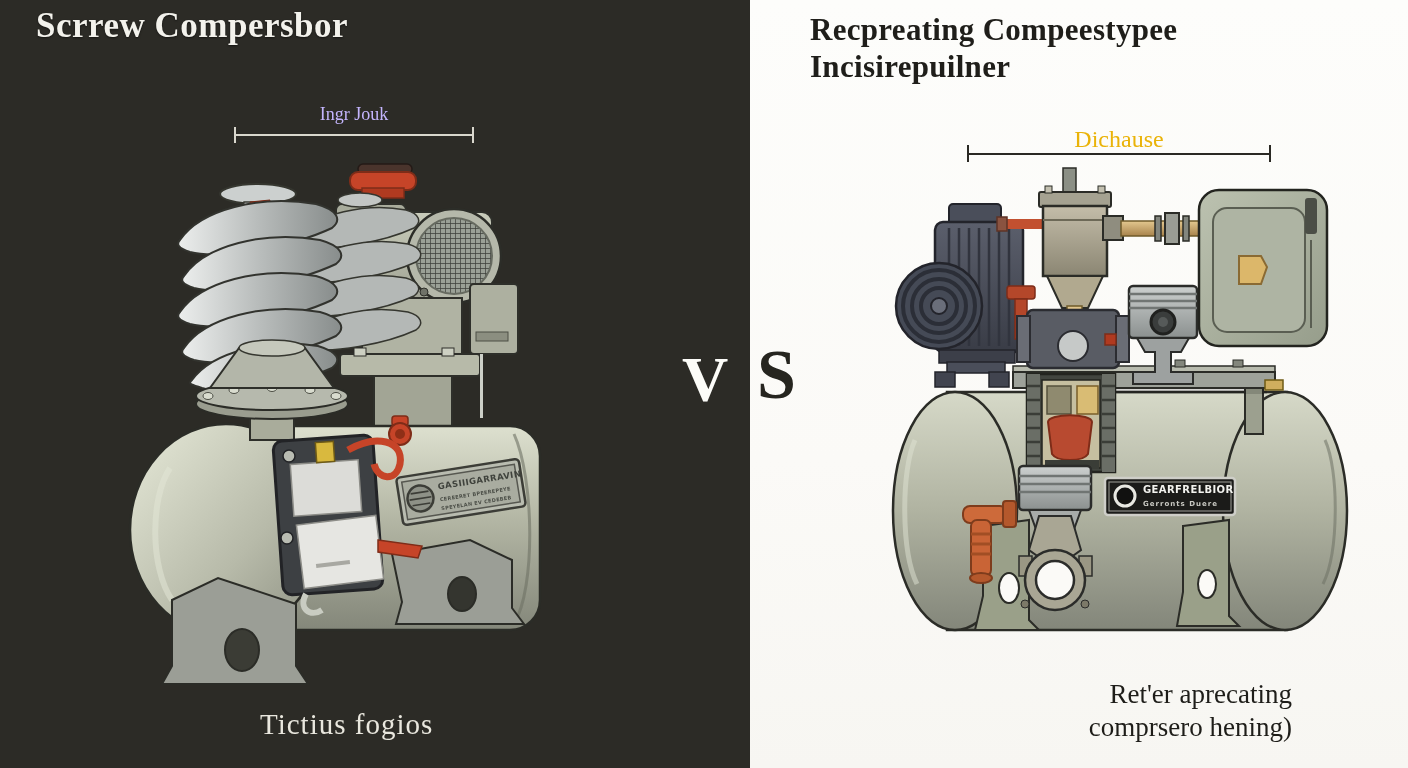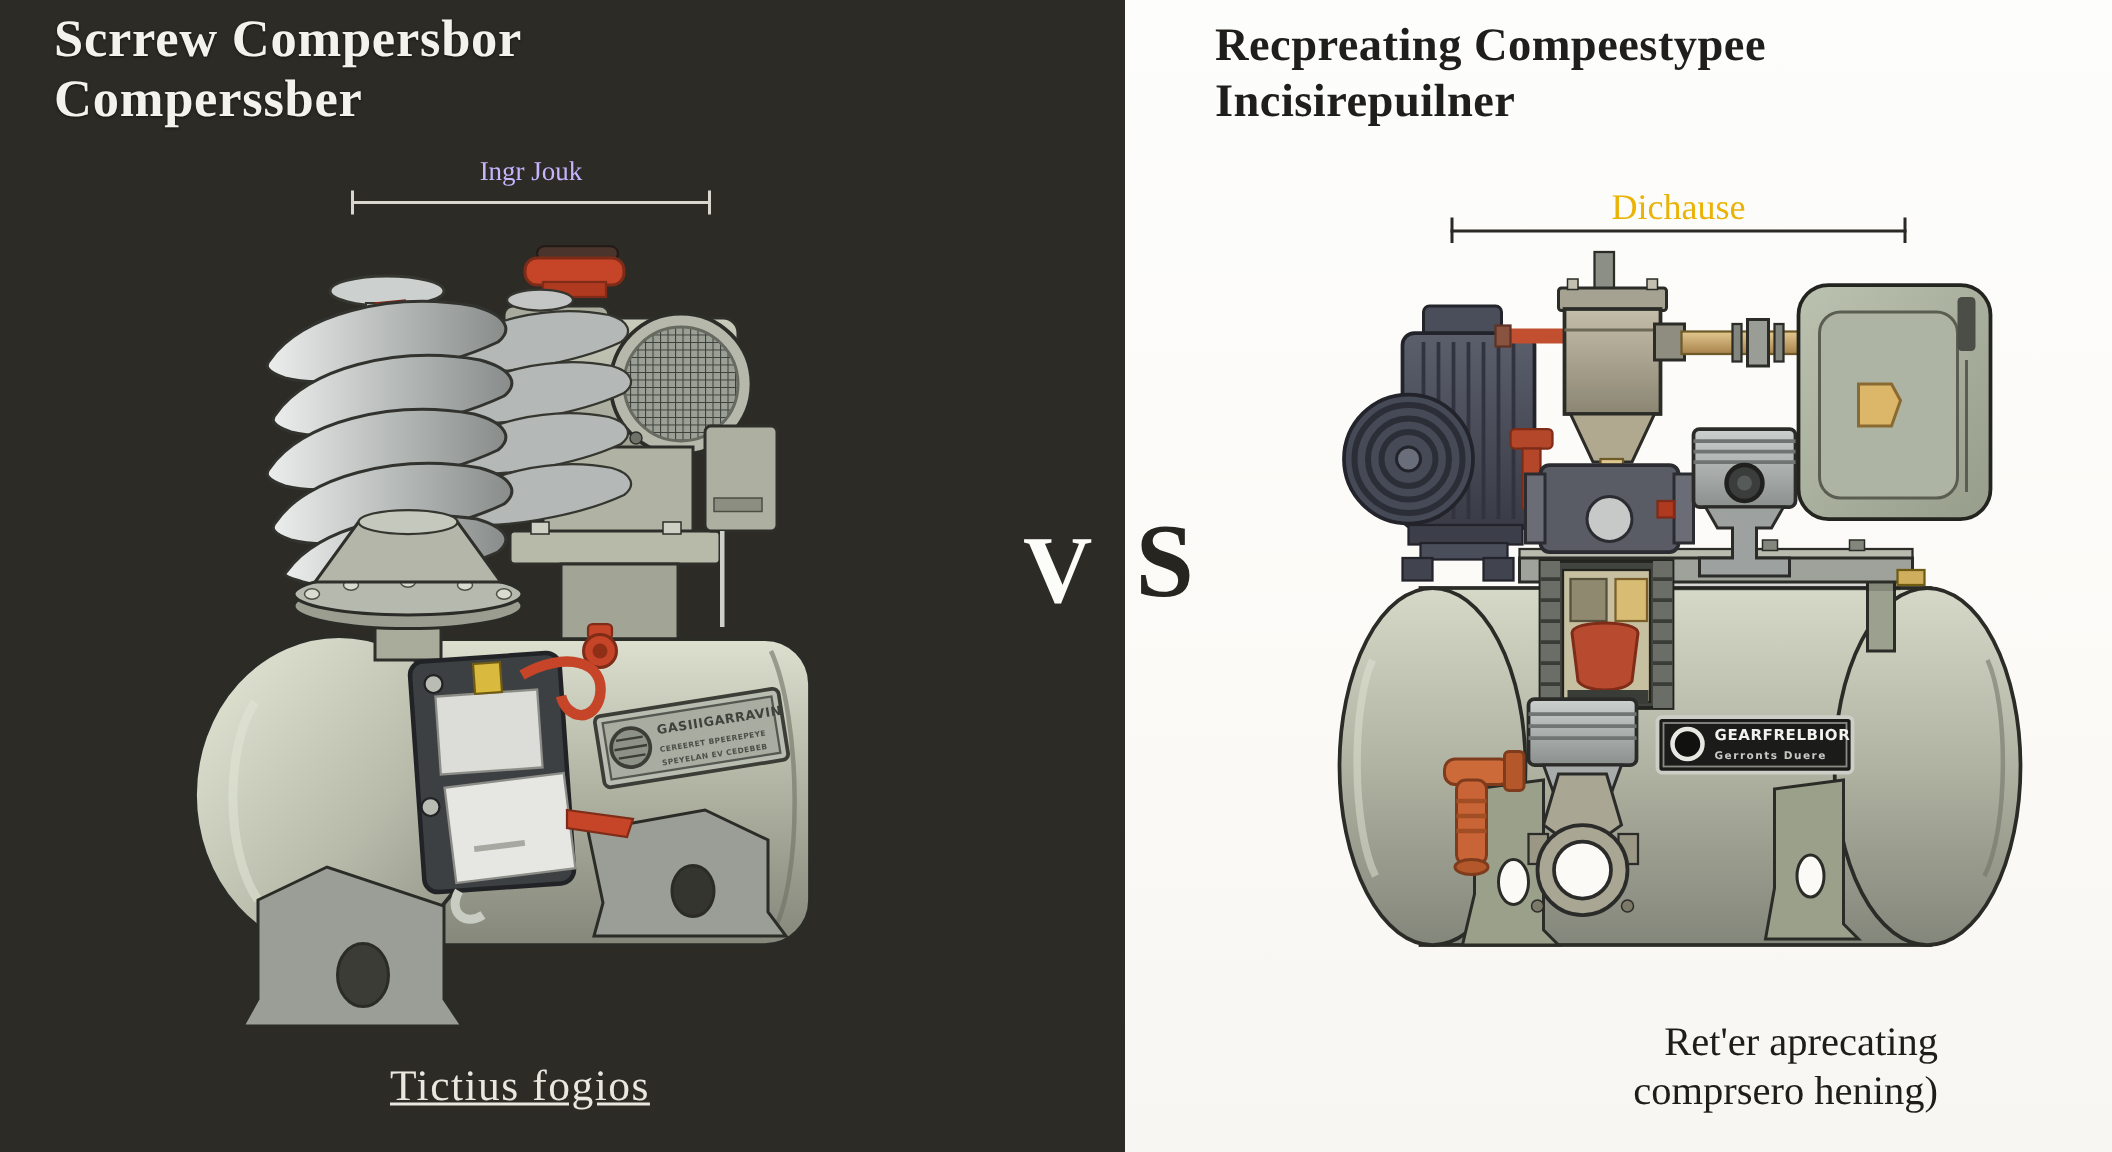--- a/index.html
+++ b/index.html
@@ -34,21 +34,21 @@
   .dim-right .dim-label { color:#eab308; font-size:24px; }
   .dim-right .dim-line { position:absolute; left:0; top:27px; width:304px; border-top:2px solid #2a2924; }
   .dim-right .tick { position:absolute; top:19px; width:2px; height:17px; background:#2a2924; }
   .tick-l { left:0; } .tick-r { right:0; }
   .note-left {
     position:absolute; left:518px; top:266px; width:180px;
     color:#edebe2; font-size:26px; line-height:1.22;
   }
   .caption-left {
     position:absolute; left:238px; top:708px; width:260px;
-    color:#e9e7de; font-size:29px; letter-spacing:1px;text-decoration:underline;
+    color:#e9e7de; font-size:29px; letter-spacing:1px;
   }
   .caption-right {
     position:absolute; left:950px; top:678px; width:320px; text-align:right;
     color:#1e1d19; font-size:27px; line-height:1.22;
   }
   .vs-v {
     position:absolute; left:660px; top:348px;
     color:#fcfcf8; font-size:64px; font-weight:700; line-height:1;
   }
   .vs-s {
@@ -62,21 +62,20 @@
 </style>
 </head>
 <body>
 
 <div id="stage">
 
   <div class="panel-right-bg"></div>
 
   <div class="title-left">
     <div>Scrrew Compersbor</div>
-    <div>Comperssber</div>
   </div>
 
   <div class="title-right">
     <div>Recpreating Compeestypee</div>
     <div>Incisirepuilner</div>
   </div>
 
   <div class="dim dim-left">
     <span class="dim-label">Ingr Jouk</span>
     <div class="dim-line"></div>

